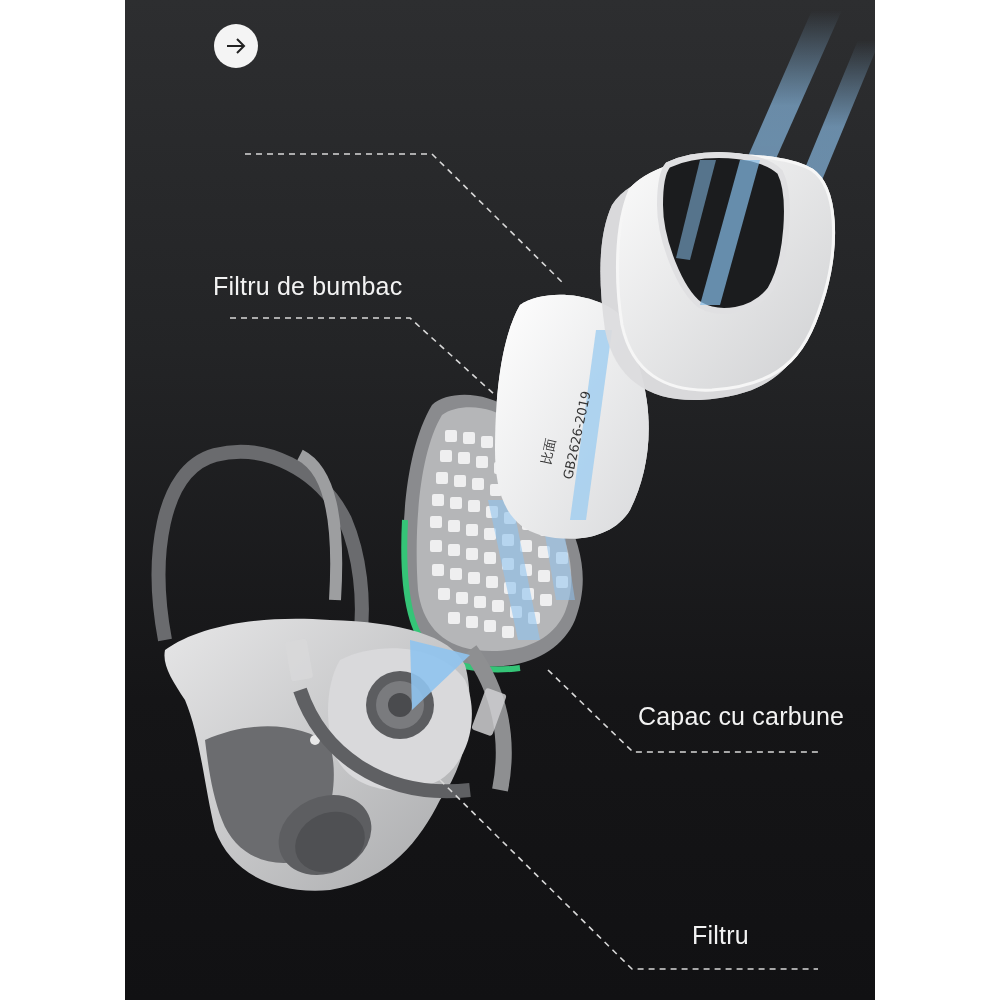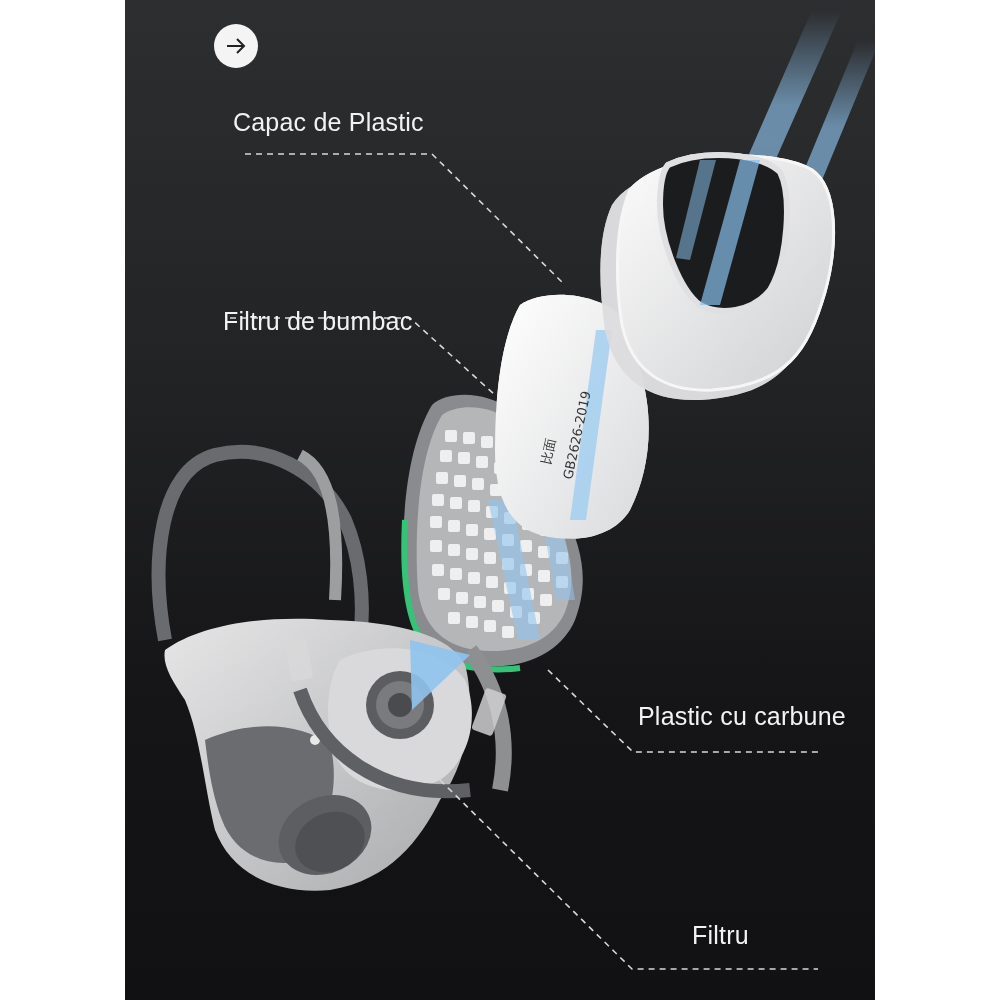--- a/index.html
+++ b/index.html
@@ -239,18 +239,17 @@
     </g>
   </svg>
 
   <div class="nav-btn">
     <svg width="22" height="18" viewBox="0 0 22 18">
       <line x1="2" y1="9" x2="19" y2="9" stroke="#222" stroke-width="2"></line>
       <polyline points="12,2 19,9 12,16" fill="none" stroke="#222" stroke-width="2"></polyline>
     </svg>
   </div>
 
-  <div class="label" style="left:233px; top:108px;">Capac de Plastic</div>
-  <div class="label" style="left:223px; top:272px;margin-top:35px;">Filtru de bumbac</div>
-  <div class="label" style="left:638px; top:702px;">Plastic cu carbune</div>
+  <div class="label" style="left:213px; top:272px;">Filtru de bumbac</div>
+  <div class="label" style="left:638px; top:702px;">Capac cu carbune</div>
   <div class="label" style="left:692px; top:921px;">Filtru</div>
 
 </div>
 
 </body></html>

